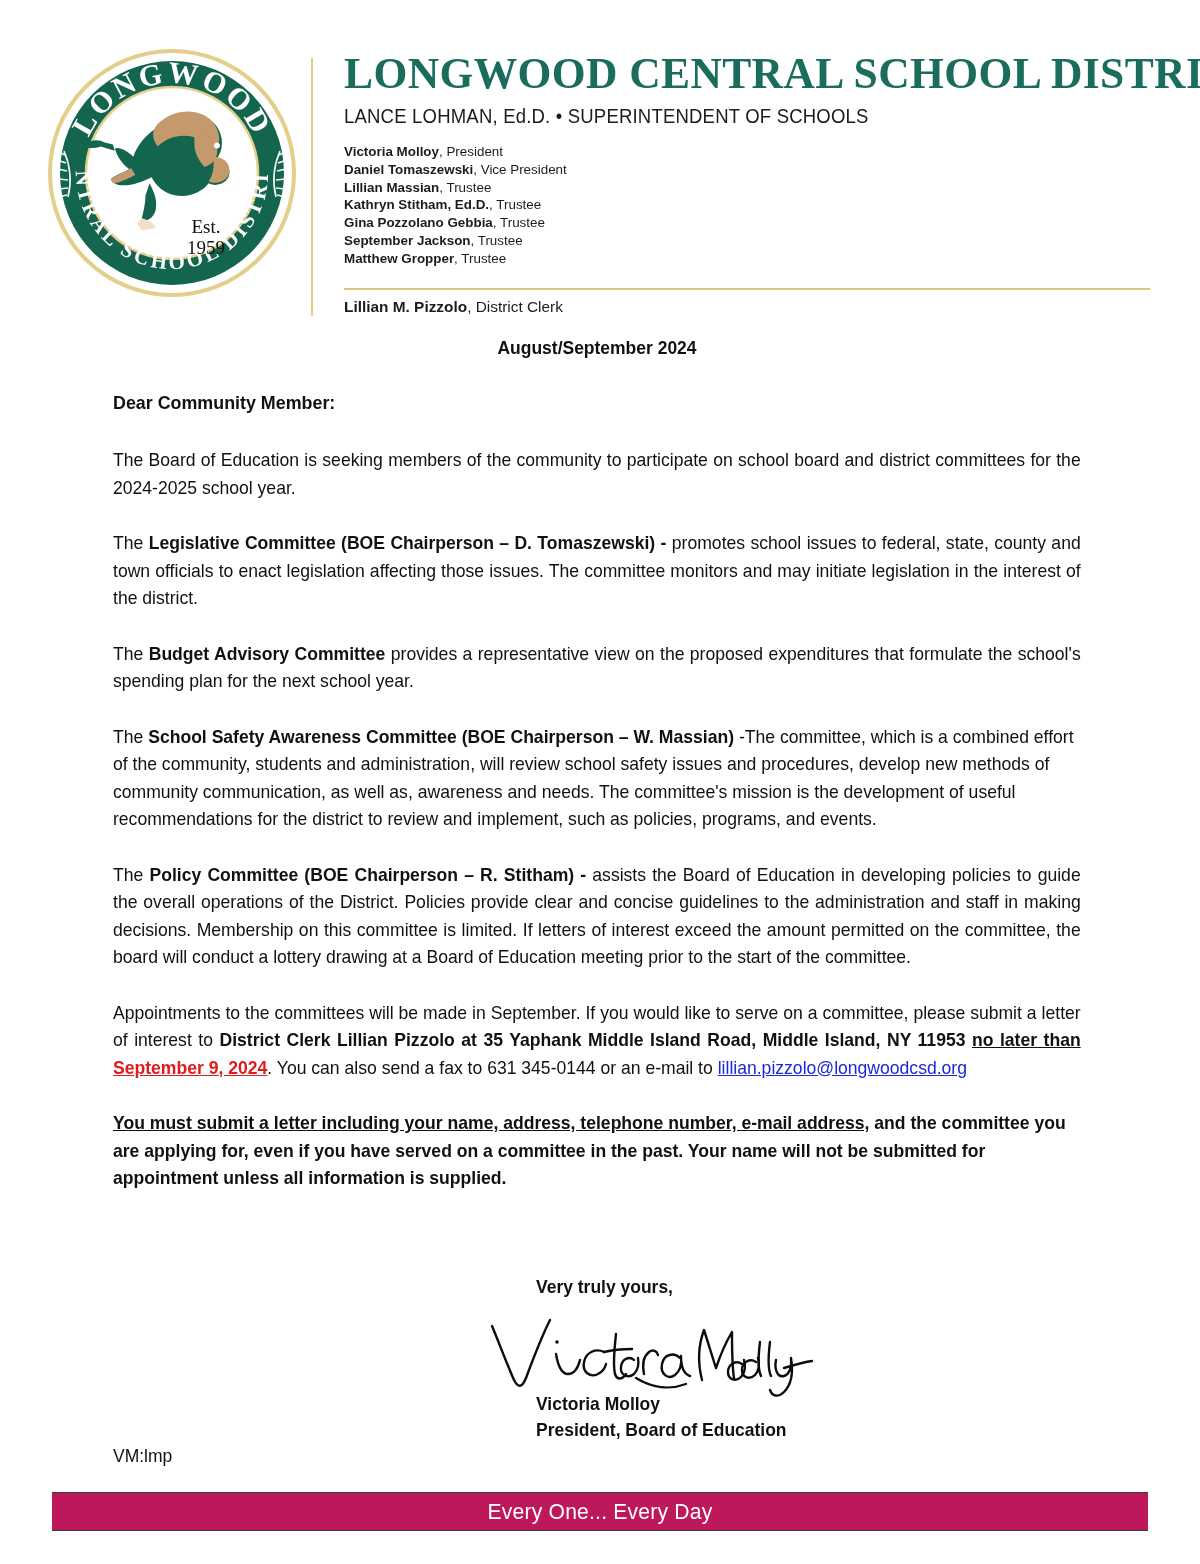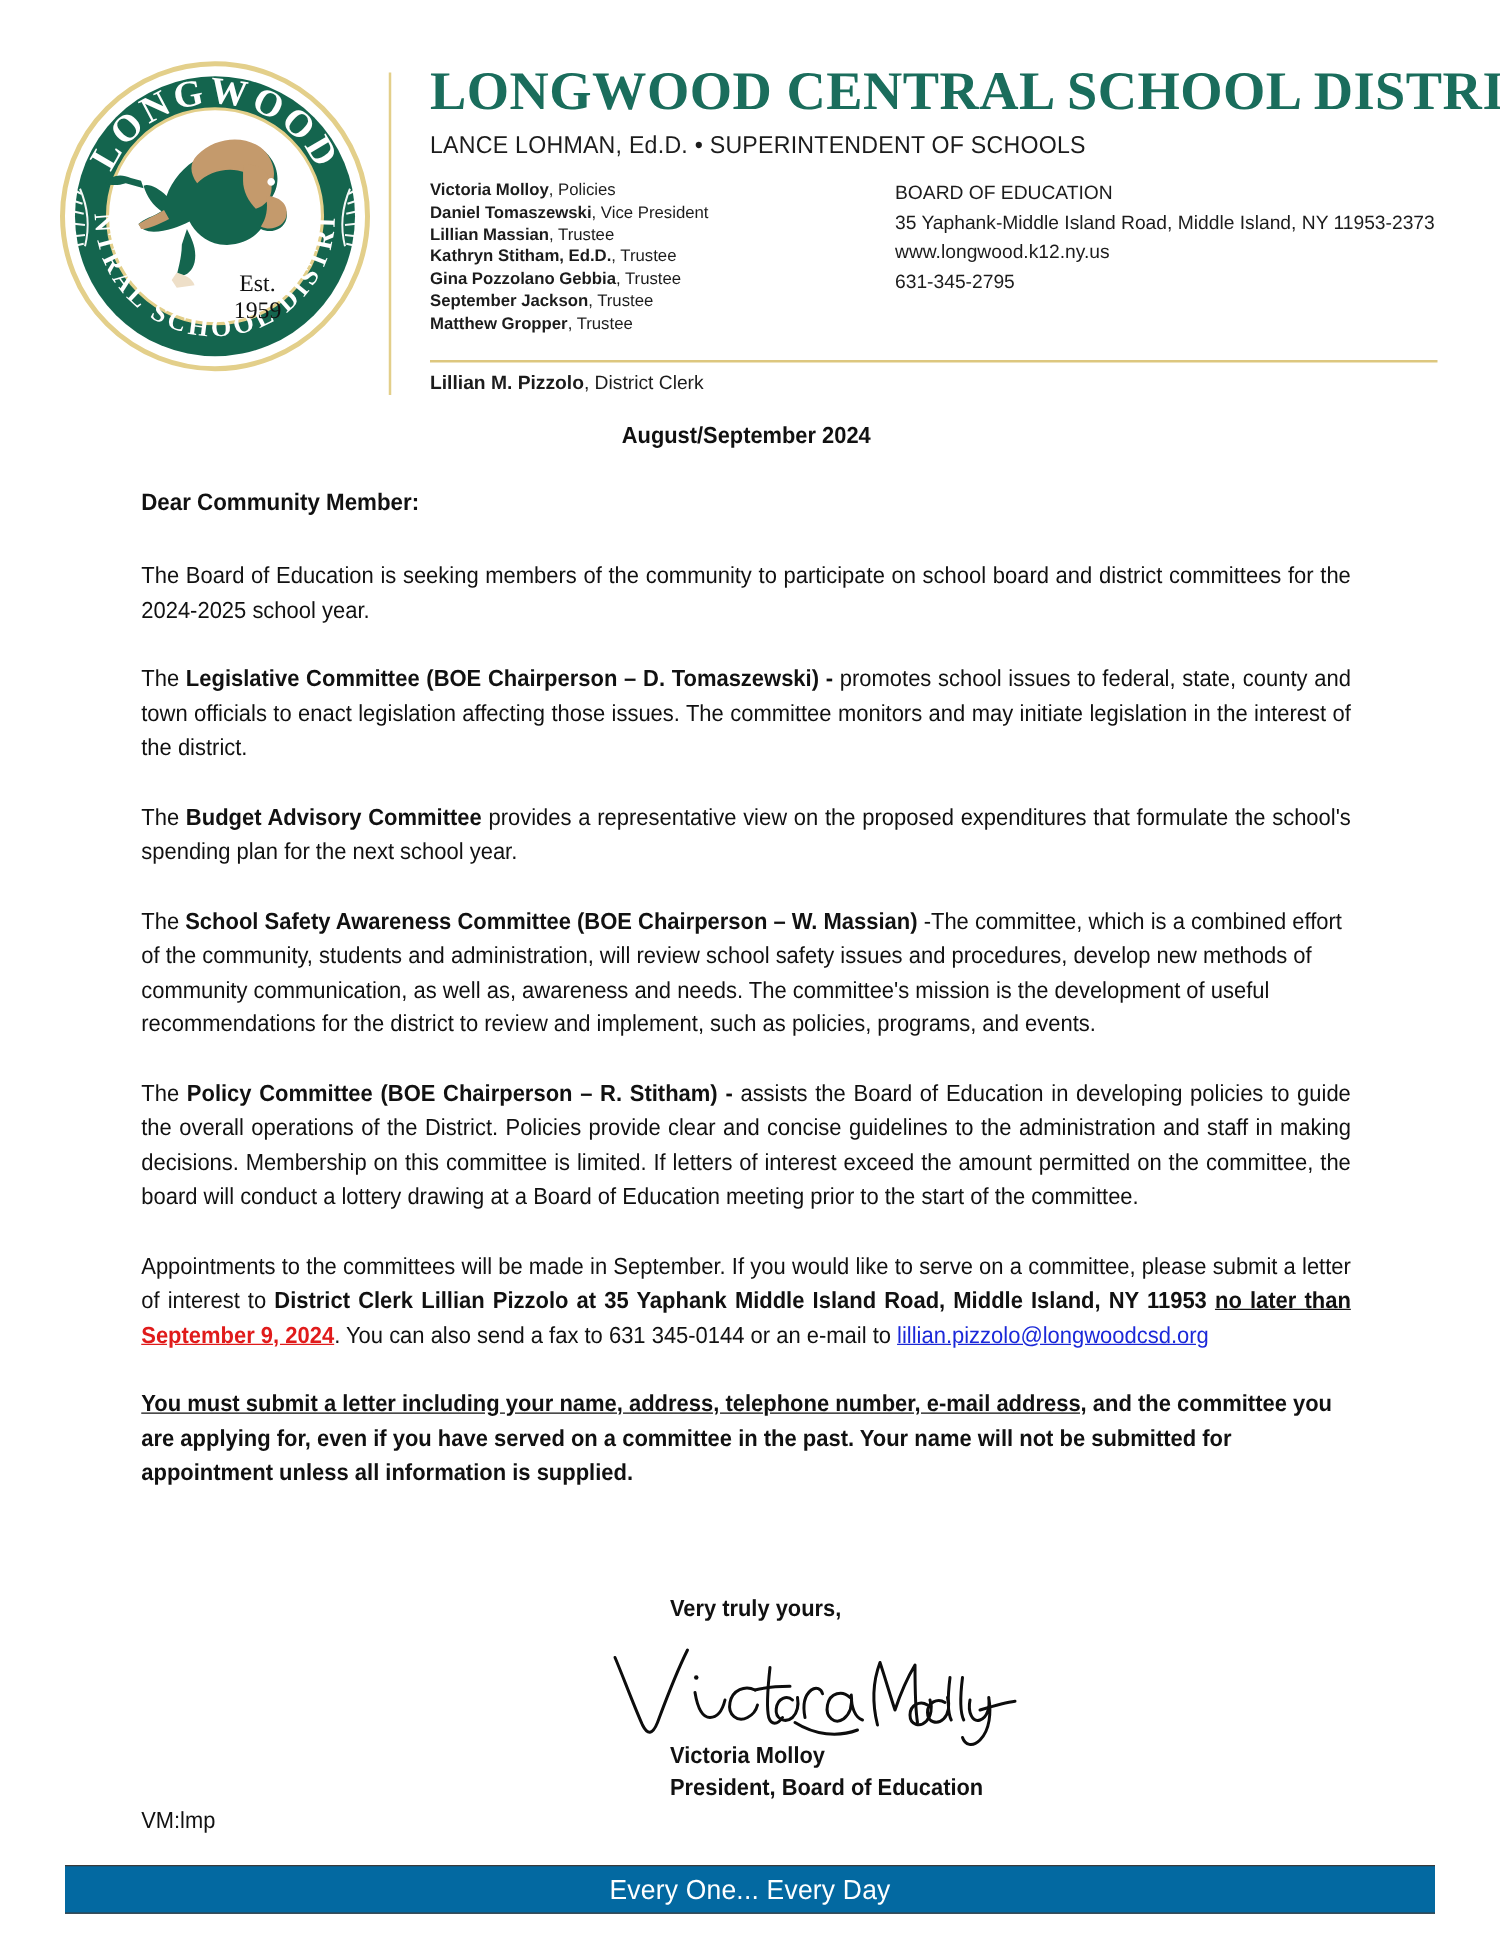--- a/index.html
+++ b/index.html
@@ -230,21 +230,21 @@
     transform-origin: left top;
   }
 
   
   #footer-bar {
     position: absolute;
     left: 52px;
     top: 1492px;
     width: 1096px;
     height: 37px;
-    background: #0369a1;
+    background: #be185d;
     border-top: 1px solid #3a3a3a;
     border-bottom: 1px solid #3a3a3a;
   }
   #footer-tagline {
     position: absolute;
     left: 0; top: 0;
     width: 1096px;
     height: 37px;
     line-height: 37px;
     text-align: center;
@@ -316,21 +316,21 @@
   <div id="header-rule-vertical"></div>
 
   <div id="header-text">
     <div id="district-title">LONGWOOD CENTRAL SCHOOL DISTRICT</div>
     <div id="superintendent-line">LANCE LOHMAN, Ed.D. • SUPERINTENDENT OF SCHOOLS</div>
   </div>
 
   <div id="header-columns">
     <div id="board-members">
       <div class="member-line">
-        <span class="m-name">Victoria Molloy</span><span class="m-role">, Policies</span>
+        <span class="m-name">Victoria Molloy</span><span class="m-role">, President</span>
       </div>
       <div class="member-line">
         <span class="m-name">Daniel Tomaszewski</span><span class="m-role">, Vice President</span>
       </div>
       <div class="member-line">
         <span class="m-name">Lillian Massian</span><span class="m-role">, Trustee</span>
       </div>
       <div class="member-line">
         <span class="m-name">Kathryn Stitham, Ed.D.</span><span class="m-role">, Trustee</span>
       </div>
@@ -338,26 +338,20 @@
         <span class="m-name">Gina Pozzolano Gebbia</span><span class="m-role">, Trustee</span>
       </div>
       <div class="member-line">
         <span class="m-name">September Jackson</span><span class="m-role">, Trustee</span>
       </div>
       <div class="member-line">
         <span class="m-name">Matthew Gropper</span><span class="m-role">, Trustee</span>
       </div>
     </div>
 
-    <div id="district-contact">
-      <div class="contact-line">BOARD OF EDUCATION</div>
-      <div class="contact-line">35 Yaphank-Middle Island Road, Middle Island, NY 11953-2373</div>
-      <div class="contact-line">www.longwood.k12.ny.us</div>
-      <div class="contact-line">631-345-2795</div>
-    </div>
   </div>
 
   <div id="header-rule-horizontal"></div>
 
   <div id="officers-row">
     <div id="clerk-block">
       <div class="officer-line">
         <span class="o-name">Lillian M. Pizzolo</span><span class="o-role">, District Clerk</span>
       </div>
     </div>

